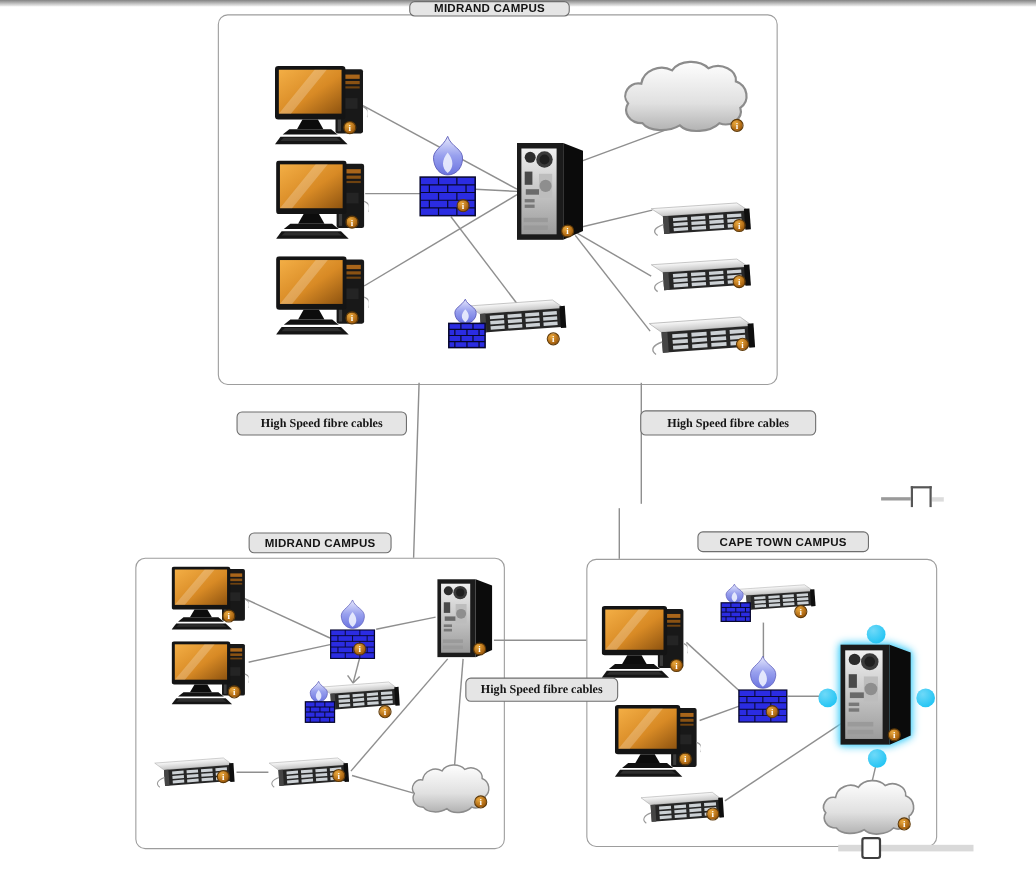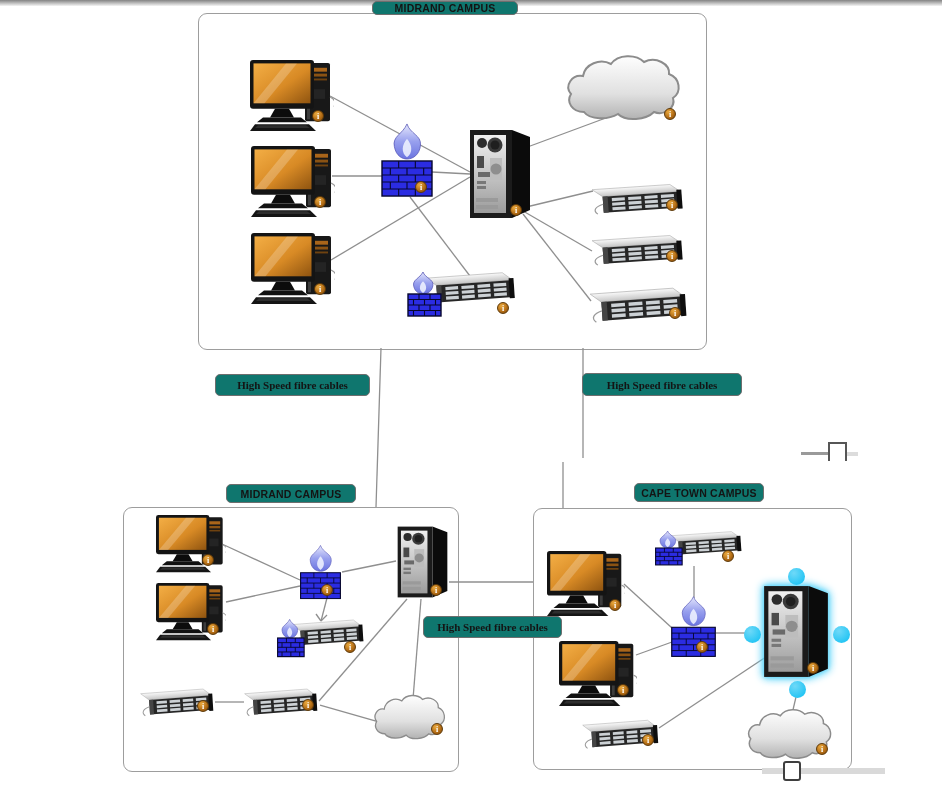--- a/index.html
+++ b/index.html
@@ -1,21 +1,21 @@
 <!DOCTYPE html>
 <html><head>
 <meta charset="utf-8">
 <style>
   html,body{margin:0;padding:0;background:#fff;}
   #canvas{position:relative;width:942px;height:797px;background:#ffffff;overflow:hidden;
           font-family:"Liberation Sans",sans-serif;}
   .topbar{position:absolute;left:0;top:0;width:942px;height:6px;z-index:1;}
   #edges{position:absolute;left:0;top:0;z-index:2;}
   .campus{position:absolute;border:1.6px solid #9d9d9d;border-radius:9px;background:transparent;z-index:1;}
-  .campus-title,.cable-label{position:absolute;background:#0f766e;border:1.5px solid #6e6e6e;
+  .campus-title,.cable-label{position:absolute;background:#e5e5e5;border:1.5px solid #6e6e6e;
       border-radius:5px;display:flex;align-items:center;justify-content:center;
       font-weight:bold;color:#141414;z-index:6;box-sizing:border-box;white-space:nowrap;}
   .campus-title{font-size:10.5px;letter-spacing:.2px;}
   .cable-label{font-size:11px;font-family:Liberation Serif, serif;}
   .node{position:absolute;z-index:3;}
   .node svg{display:block;width:100%;height:100%;}
   .node.selected svg{filter:drop-shadow(0 0 4px #7fdfff) drop-shadow(0 0 2px #29c6f4);}
   .info-badge{position:absolute;width:12px;height:12px;border-radius:50%;z-index:7;
       background:radial-gradient(circle at 35% 30%, #eaa93e, #b06a14 60%, #7c4508);
       border:1px solid #5f3a08;color:#fff;display:flex;align-items:center;justify-content:center;
@@ -93,21 +93,21 @@
       <line x1="321" y1="621" x2="316" y2="614" stroke="#8f8f8f" stroke-width="1.3"></line>
       <line x1="321" y1="621" x2="327" y2="615" stroke="#8f8f8f" stroke-width="1.3"></line>
     </svg>
 
   <div class="campus" id="campus-0" style="left: 198px; top: 13px; width: 507px; height: 335px;"></div>
   <div class="campus" id="campus-1" style="left: 123px; top: 507px; width: 334px; height: 263px;"></div>
   <div class="campus" id="campus-2" style="left: 533px; top: 508px; width: 317px; height: 260px;"></div>
 
   <div class="campus-title" id="title-0" style="left: 372px; top: 1px; width: 146px; height: 14px;">MIDRAND CAMPUS</div>
   <div class="campus-title" id="title-1" style="left: 226px; top: 484px; width: 130px; height: 19px;">MIDRAND CAMPUS</div>
-  <div class="campus-title" id="title-2" style="left: 634px; top: 483px; width: 130px; height: 19px;">CAPE TOWN CAMPUS</div>
+  <div class="campus-title" id="title-2" style="left: 634px; top: 483px; width: 156px; height: 19px;">CAPE TOWN CAMPUS</div>
 
   <div class="cable-label" id="clabel-0" style="left: 215px; top: 374px; width: 155px; height: 22px;">High Speed fibre cables</div>
   <div class="cable-label" id="clabel-1" style="left: 582px; top: 373px; width: 160px; height: 23px;">High Speed fibre cables</div>
   <div class="cable-label" id="clabel-2" style="left: 423px; top: 616px; width: 139px; height: 22px;">High Speed fibre cables</div>
 
   <div id="nodes">
       <div class="node" style="left: 250px; top: 60px; width: 84px; height: 72px;">
         <svg viewBox="0 0 84 74" preserveAspectRatio="none">
     <rect x="55" y="3" width="25" height="60" rx="2" fill="#181818"></rect>
     <rect x="57" y="5" width="3" height="56" fill="#3c3c3c"></rect>

